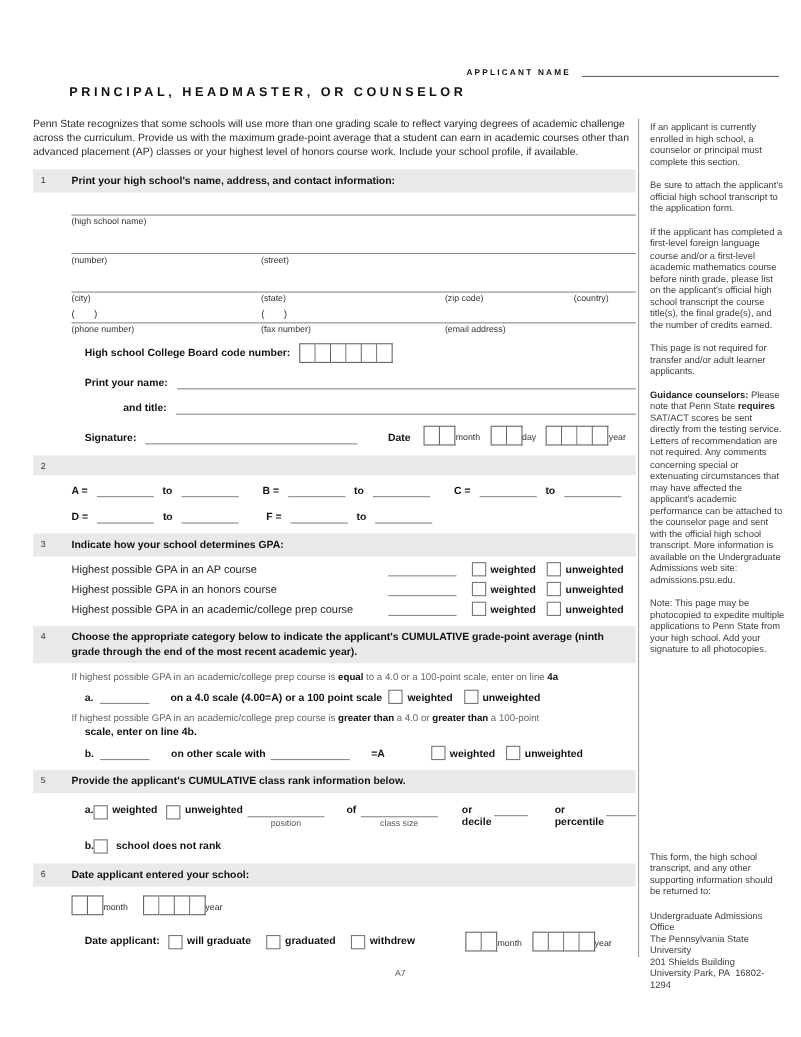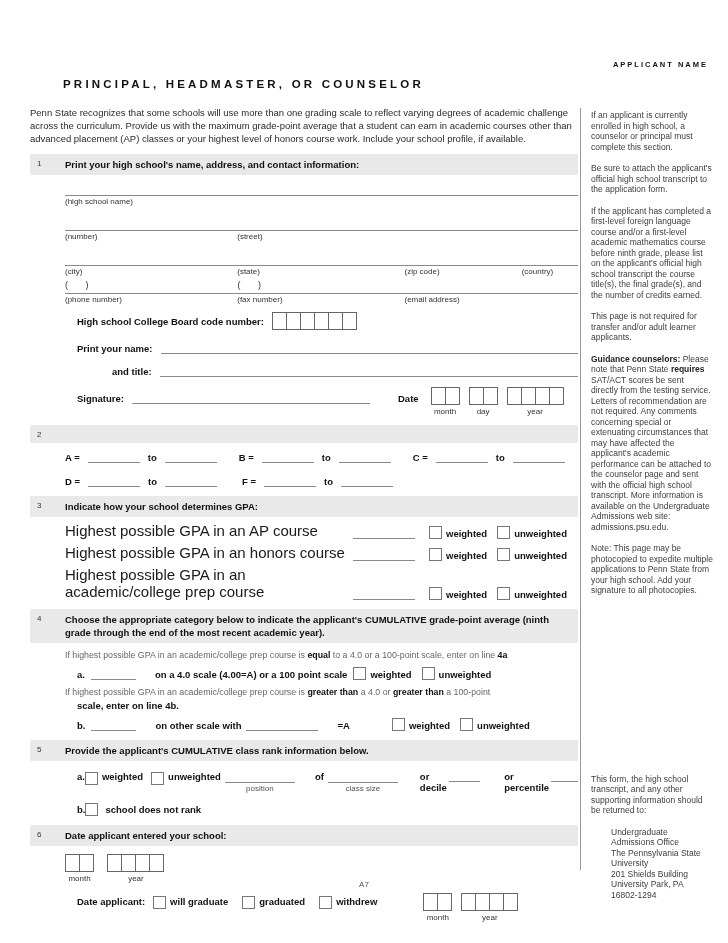--- a/index.html
+++ b/index.html
@@ -1,20 +1,20 @@
 <!DOCTYPE html>
 <html><head>
 <meta charset="utf-8">
 <style>
   html,body{margin:0;padding:0;background:#ffffff;}
   body{font-family:"Liberation Sans", sans-serif;color:#222;}
   .page{position:relative;width:728px;height:943px;background:#fff;overflow:hidden;}
 
   
-  .applicant-row{position:absolute;top:60px;left:424px;width:284px;display:flex;align-items:flex-end;flex-direction:column;}
+  .applicant-row{position:absolute;top:60px;left:424px;width:284px;display:flex;align-items:flex-end;}
   .applicant-label{font-size:7.5px;font-weight:bold;letter-spacing:2px;color:#111;white-space:nowrap;}
   .applicant-line{flex:1;border-bottom:1px solid #666;margin-left:10px;height:9px;}
   .doc-title{position:absolute;top:78px;left:63px;font-size:11.5px;font-weight:bold;letter-spacing:3.2px;color:#111;}
 
   
   .main{position:absolute;left:30px;top:106px;width:548px;}
   .intro{font-size:9.5px;line-height:13px;color:#2a2a2a;margin:0 0 4px 0;}
 
   .secbar{background:#e9e9e9;display:flex;align-items:flex-start;padding:4px 0 4px 7px;margin-top:9px;}
   .secnum{font-size:8px;color:#333;width:28px;flex:none;padding-top:1px;}
@@ -26,54 +26,54 @@
   .flabels{font-size:8px;color:#333;margin-top:1px;}
   .flabels span{display:inline-block;}
   .c0{width:170px;} .c1{width:165px;} .c2{width:115px;}
   .paren{font-size:9px;color:#333;white-space:pre;}
 
   .boldlab{font-size:9.5px;font-weight:bold;color:#111;padding-left:12px;}
 
   .cellrow{display:inline-flex;}
   .cell{width:13px;height:16px;border:1px solid #666;border-left:none;background:#fff;}
   .cell:first-child{border-left:1px solid #666;}
-  .dbgroup{display:inline-flex;flex-direction:column;align-items:center;margin-right:9px;}
+  .dbgroup{display:inline-flex;flex-direction:row;align-items:center;margin-right:9px;}
   .dbgroup .unit{font-size:8px;color:#333;margin-top:2px;}
 
   .cb{width:11px;height:11px;border:1px solid #777;background:#fff;display:inline-block;flex:none;}
 
   .frow{display:flex;align-items:flex-end;}
   .grow{flex:1;}
 
   
   .gg{display:flex;align-items:flex-end;}
   .gg .gl{font-size:9.5px;font-weight:bold;color:#111;margin-right:8px;white-space:nowrap;}
   .gg .seg{width:52px;height:11px;border-bottom:1px solid #8a8a8a;}
   .gg .to{font-size:9.5px;font-weight:bold;color:#111;margin:0 8px;}
 
   
   .s3row{display:flex;align-items:flex-end;margin-top:5px;}
-  .s3txt{flex:0 0 288px;font-size:15px;color:#1a1a1a;}
+  .s3txt{flex:0 0 288px;font-size:10px;color:#1a1a1a;}
   .cbl{font-size:9.5px;font-weight:bold;color:#111;margin-left:4px;}
 
   .smalltext{font-size:8.8px;color:#666;line-height:12px;}
   .smalltext b{color:#111;}
 
   .sub-line{display:inline-flex;flex-direction:column;align-items:center;}
   .sub-line .sl{height:11px;border-bottom:1px solid #8a8a8a;}
   .sub-line .st{font-size:8px;color:#555;margin-top:1px;}
 
   
   .divider{position:absolute;left:580px;top:108px;width:1px;height:762px;background:#9a9a9a;}
   .sidebar{position:absolute;left:591px;top:110px;width:122px;font-size:8.5px;line-height:10.5px;color:#3d3d3d;}
   .sidebar p{margin:0 0 11px 0;}
   .sidebar .url{font-family:"Liberation Serif", serif;font-weight:bold;color:#333;}
   .sidebar b{color:#222;}
   .return-note{margin-top:178px !important;}
-  .addr div{line-height:10.5px;margin-left:20px;}
+  .addr div{line-height:10.5px;}
 
   .footer{position:absolute;top:880px;left:0;width:728px;text-align:center;font-size:8px;color:#555;}
 </style>
 </head>
 <body>
 
 <div class="page">
 
   <div class="applicant-row">
     <span class="applicant-label">APPLICANT NAME</span>

